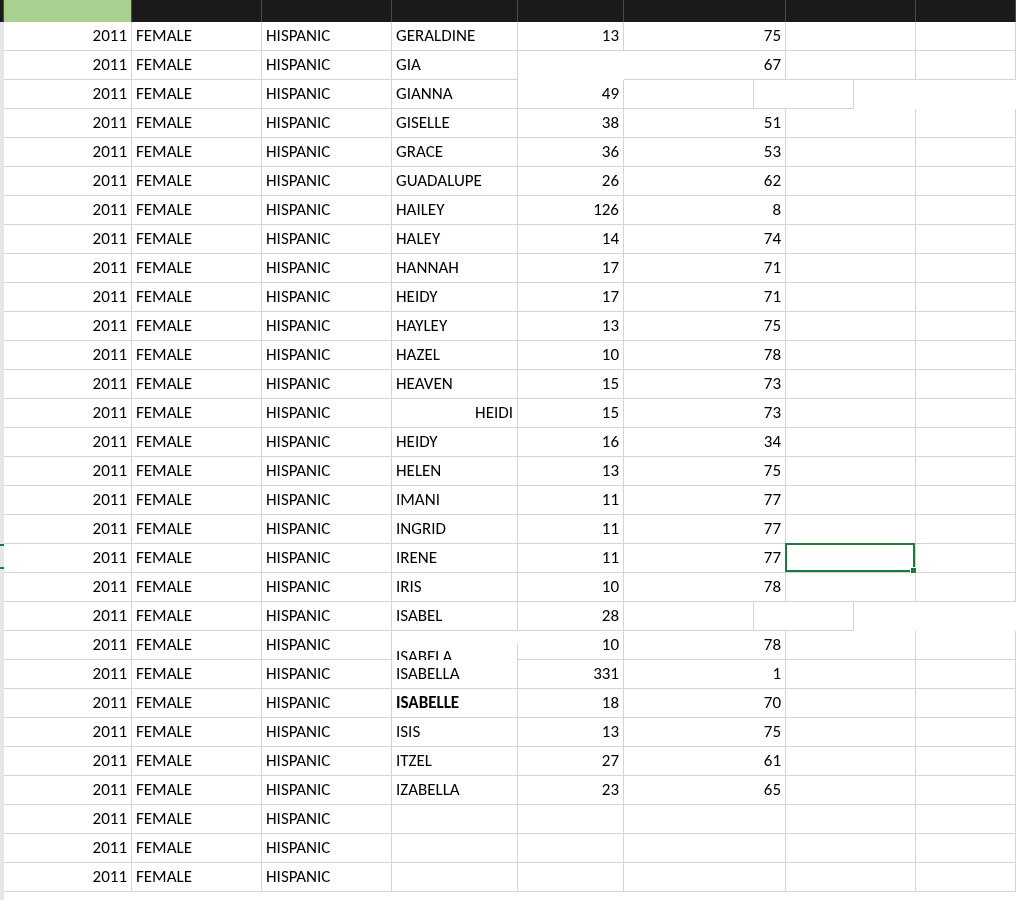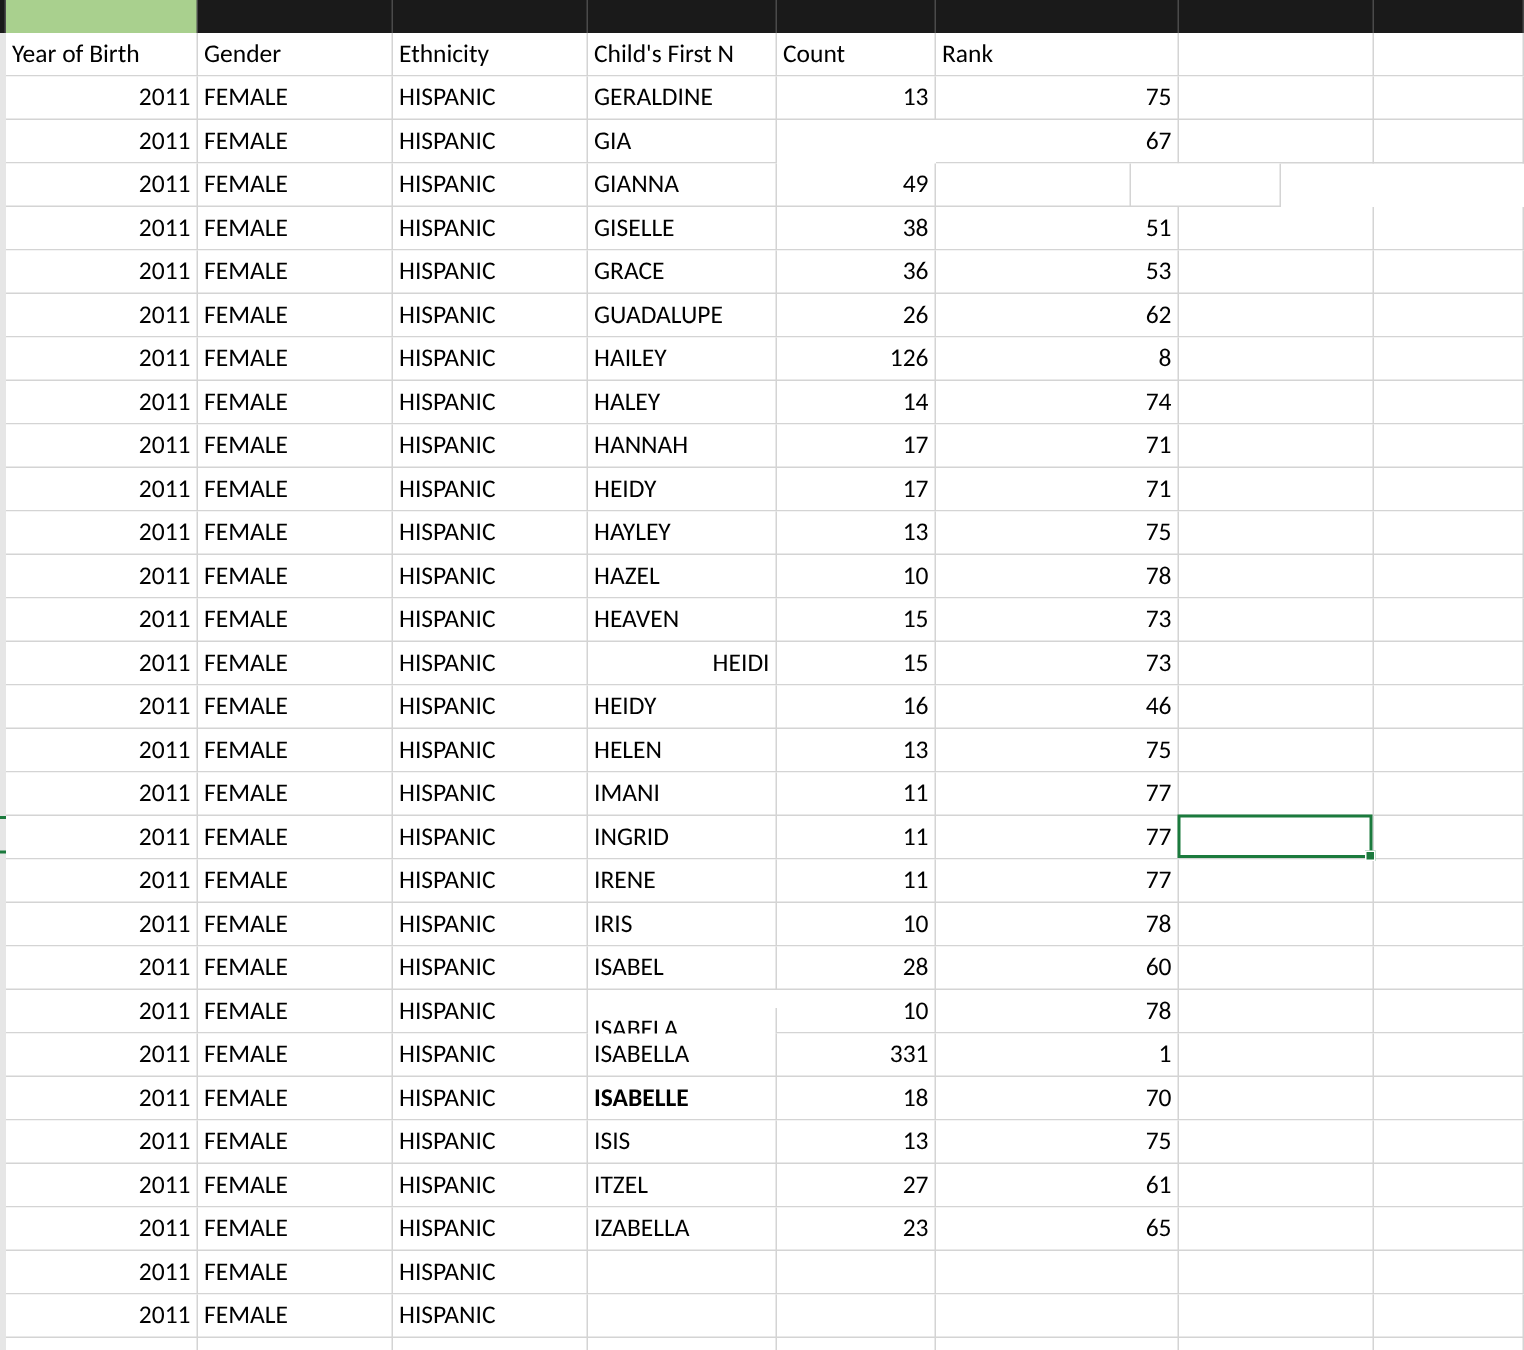--- a/index.html
+++ b/index.html
@@ -104,30 +104,20 @@
       <div class="colhead" style="width: 130px;"></div>
       <div class="colhead" style="width: 100px;"></div>
     </div>
 
   <div class="row-header-strip" id="row-header-strip">
       <div class="rowmark" style="top: 522px; background: transparent; border-top: 2px solid rgb(27, 122, 61); border-bottom: 2px solid rgb(27, 122, 61); height: 25px;"></div>
     </div>
 
   <div class="grid" id="grid">
       <div class="row">
-        <div class="cell txt" style="width: 128px;">Year of Birth</div>
-        <div class="cell txt" style="width: 130px;">Gender</div>
-        <div class="cell txt" style="width: 130px;">Ethnicity</div>
-        <div class="cell txt" style="width: 126px;">Child's First N</div>
-        <div class="cell txt" style="width: 106px;">Count</div>
-        <div class="cell txt" style="width: 162px;">Rank</div>
-        <div class="cell txt" style="width: 130px;"></div>
-        <div class="cell txt" style="width: 100px;"></div>
-      </div>
-      <div class="row">
         <div class="cell num" style="width: 128px;">2011</div>
         <div class="cell txt" style="width: 130px;">FEMALE</div>
         <div class="cell txt" style="width: 130px;">HISPANIC</div>
         <div class="cell txt" style="width: 126px;">GERALDINE</div>
         <div class="cell num" style="width: 106px;">13</div>
         <div class="cell num" style="width: 162px;">75</div>
         <div class="cell txt" style="width: 130px;"></div>
         <div class="cell txt" style="width: 100px;"></div>
       </div>
       <div class="row">
@@ -258,21 +248,21 @@
         <div class="cell num" style="width: 162px;">73</div>
         <div class="cell txt" style="width: 130px;"></div>
         <div class="cell txt" style="width: 100px;"></div>
       </div>
       <div class="row">
         <div class="cell num" style="width: 128px;">2011</div>
         <div class="cell txt" style="width: 130px;">FEMALE</div>
         <div class="cell txt" style="width: 130px;">HISPANIC</div>
         <div class="cell txt" style="width: 126px;">HEIDY</div>
         <div class="cell num" style="width: 106px;">16</div>
-        <div class="cell num" style="width: 162px;">46</div>
+        <div class="cell num" style="width: 162px;">34</div>
         <div class="cell txt" style="width: 130px;"></div>
         <div class="cell txt" style="width: 100px;"></div>
       </div>
       <div class="row">
         <div class="cell num" style="width: 128px;">2011</div>
         <div class="cell txt" style="width: 130px;">FEMALE</div>
         <div class="cell txt" style="width: 130px;">HISPANIC</div>
         <div class="cell txt" style="width: 126px;">HELEN</div>
         <div class="cell num" style="width: 106px;">13</div>
         <div class="cell num" style="width: 162px;">75</div>
@@ -318,21 +308,20 @@
         <div class="cell num" style="width: 162px;">78</div>
         <div class="cell txt" style="width: 130px;"></div>
         <div class="cell txt" style="width: 100px;"></div>
       </div>
       <div class="row">
         <div class="cell num" style="width: 128px;">2011</div>
         <div class="cell txt" style="width: 130px;">FEMALE</div>
         <div class="cell txt" style="width: 130px;">HISPANIC</div>
         <div class="cell txt" style="width: 126px;">ISABEL</div>
         <div class="cell num" style="width: 106px;">28</div>
-        <div class="cell num" style="width: 162px;">60</div>
         <div class="cell txt" style="width: 130px;"></div>
         <div class="cell txt" style="width: 100px;"></div>
       </div>
       <div class="row">
         <div class="cell num" style="width: 128px;">2011</div>
         <div class="cell txt" style="width: 130px;">FEMALE</div>
         <div class="cell txt" style="width: 130px;">HISPANIC</div>
         <div class="cell txt" style="width: 126px; margin-top: 12px;">ISABELA</div>
         <div class="cell num" style="width: 106px;">10</div>
         <div class="cell num" style="width: 162px;">78</div>

